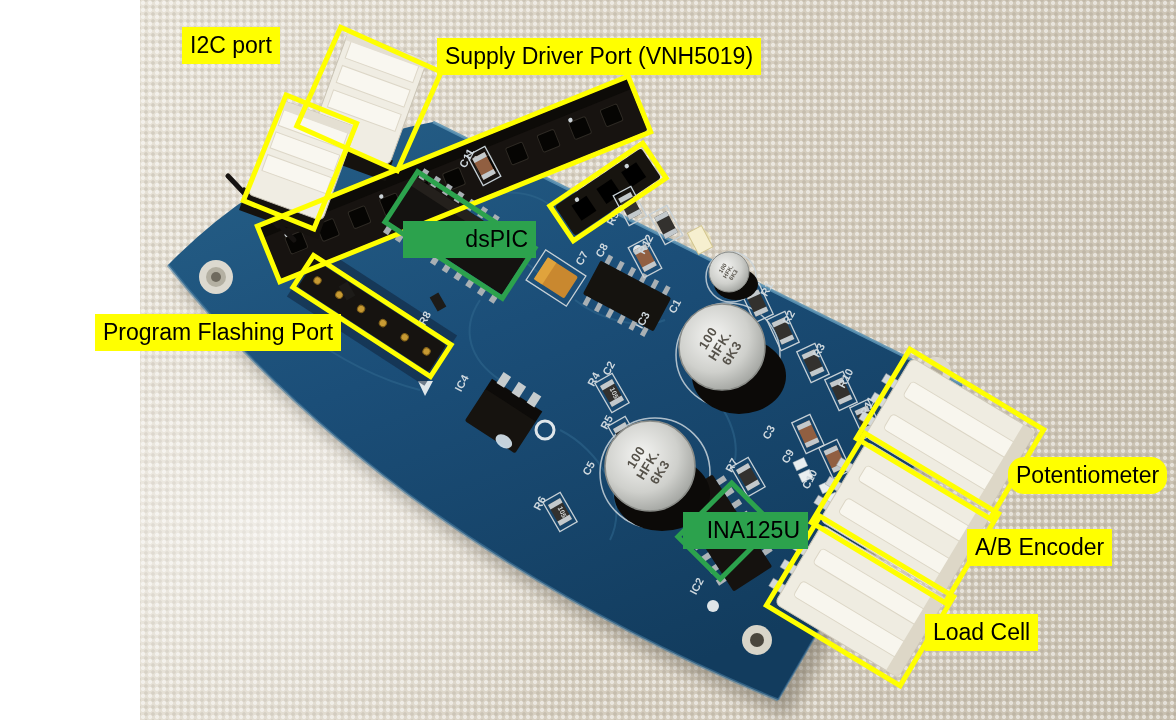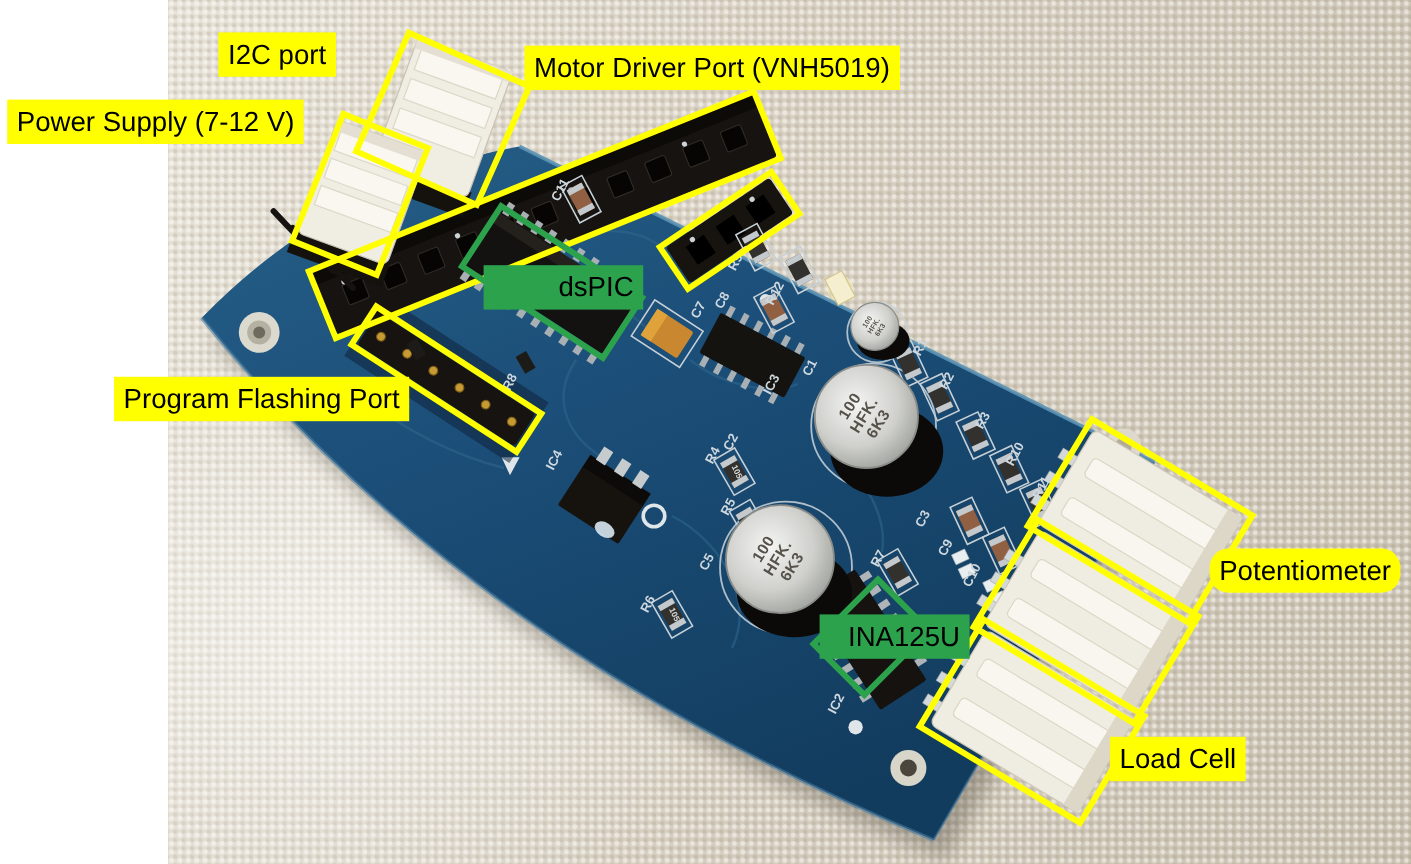--- a/index.html
+++ b/index.html
@@ -455,20 +455,20 @@
       <g transform="translate(460,235) rotate(33)">
           <rect class="gbox" x="-70" y="-30" width="140" height="60"></rect>
         </g>
       <g transform="translate(726,531) rotate(45)">
           <rect class="gbox" x="-30" y="-38" width="60" height="76"></rect>
         </g>
     </g>
   </svg>
 
   <div class="lbl yellow" style="left:182px;top:27px;">I2C port</div>
-  <div class="lbl yellow" style="left:6px;top:83px;">Power Supply (7-12 V)</div>
-  <div class="lbl yellow" style="left:437px;top:38px;">Motor Driver Port (VNH5019)</div>
+  <div class="lbl yellow" style="left:437px;top:38px;">Supply Driver Port (VNH5019)</div>
   <div class="lbl green" style="left:403px;top:221px;width:117px;">dsPIC</div>
   <div class="lbl yellow" style="left:95px;top:314px;">Program Flashing Port</div>
   <div class="lbl green" style="left:683px;top:512px;width:109px;">INA125U</div>
   <div class="lbl yellow" style="left:1008px;top:457px;border-radius:16px;">Potentiometer</div>
+  <div class="lbl yellow" style="left:967px;top:529px;">A/B Encoder</div>
   <div class="lbl yellow" style="left:914px;top:614px;margin-left:11px;">Load Cell</div>
 </div>
 
 </body></html>

